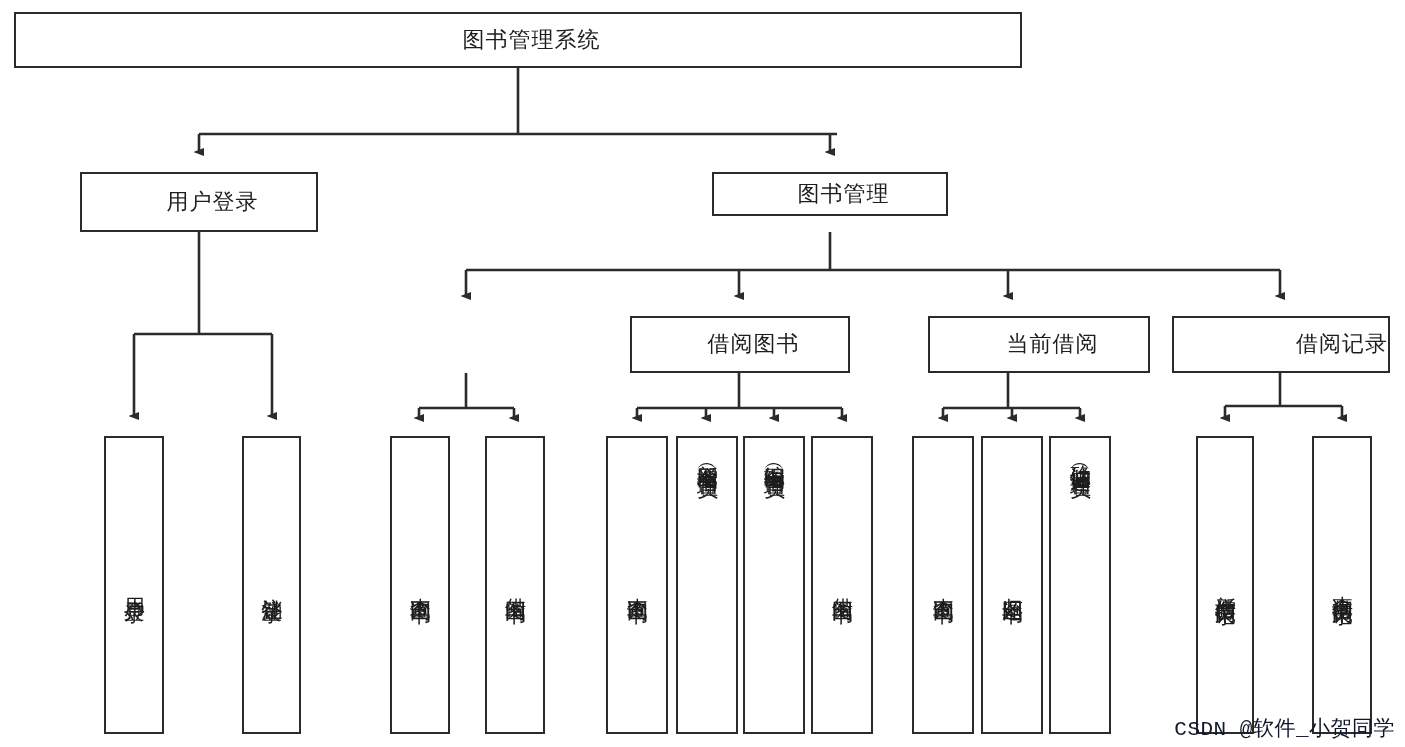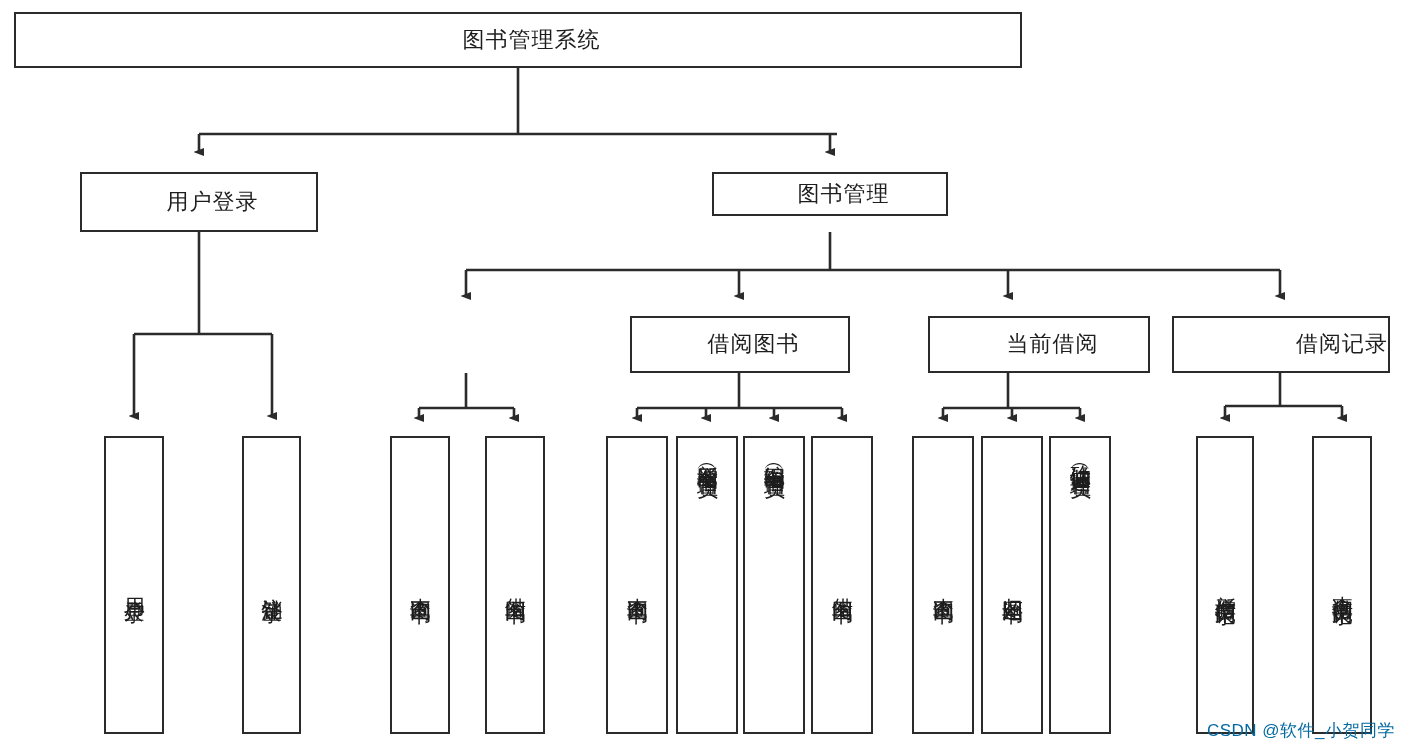--- a/index.html
+++ b/index.html
@@ -54,26 +54,26 @@
     align-items: center;
     justify-content: flex-start;
   }
   .node.v.center {
     justify-content: center;
   }
   .watermark {
     position: absolute;
     right: 10px;
     bottom: 5px;
-    font-size: 17px;
-    color: #0369a1;
+    font-size: 21px;
+    color: #0f172a;
     letter-spacing: 0.5px;
     white-space: nowrap;
     z-index: 3;
-    font-family: Liberation Sans, sans-serif;
+    font-family: Liberation Mono, monospace;
   }
 </style>
 </head>
 <body>
 
 <div id="canvas">
 
   <svg class="edges" viewBox="0 0 1405 747" xmlns="http://www.w3.org/2000/svg">
     <defs>
       <marker id="arrow" markerWidth="10" markerHeight="10" refX="4" refY="5" orient="auto" markerUnits="userSpaceOnUse">

